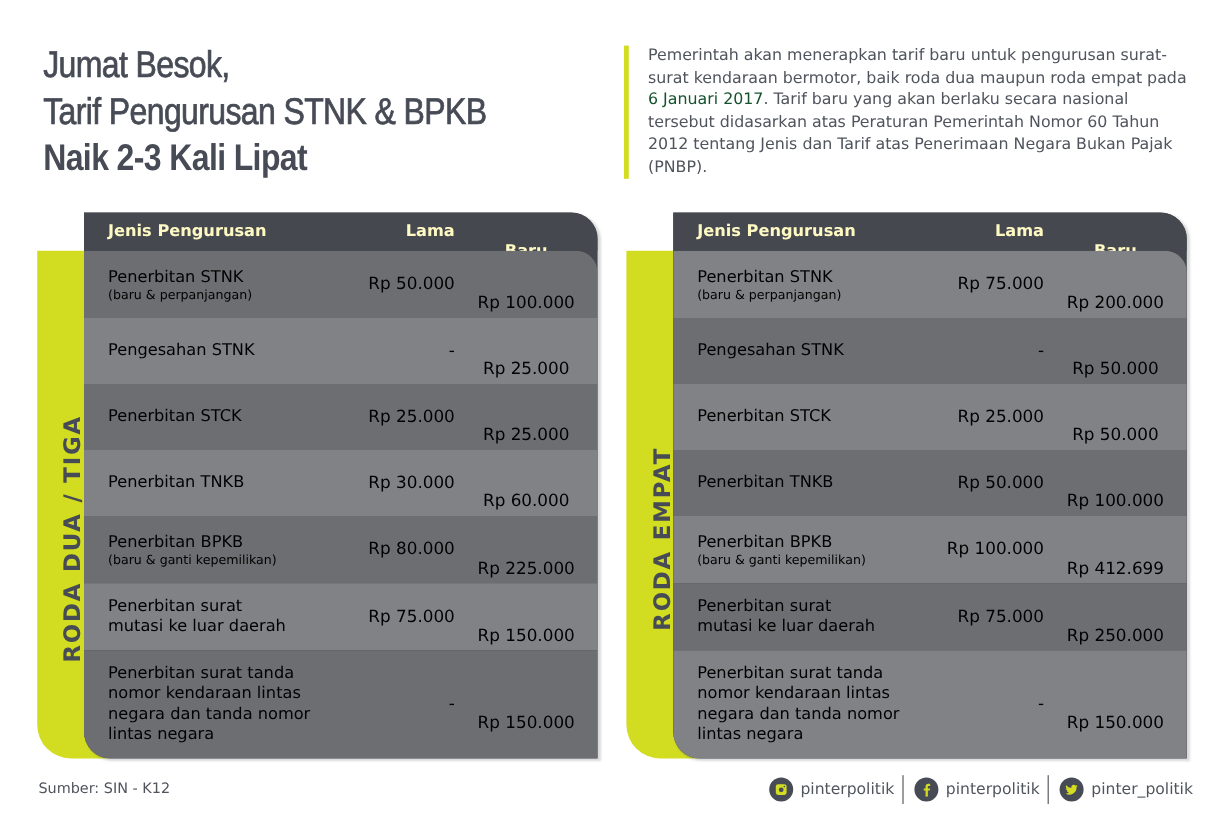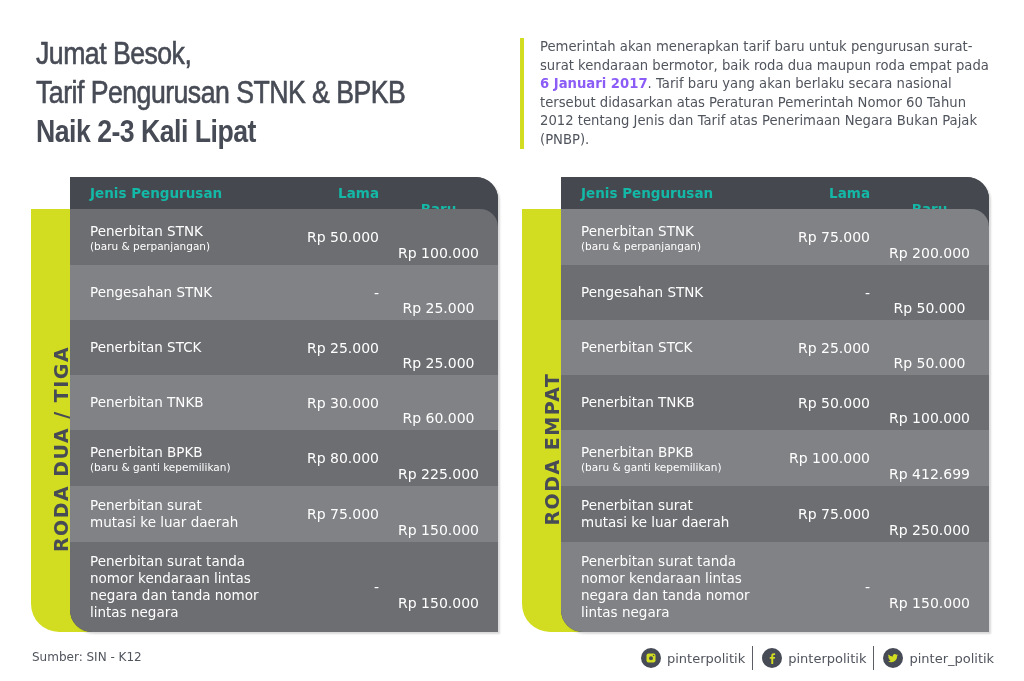--- a/index.html
+++ b/index.html
@@ -9,36 +9,36 @@
   .title { position: absolute; left: 36px; top: 34px; width: 470px;
     font-family: "Liberation Sans", sans-serif; font-weight: bold;
     font-size: 31px; line-height: 39px; color: #474b55; letter-spacing: -0.6px;
     transform: scaleX(0.86); transform-origin: left top; }
   .title div { white-space: nowrap; }
   .title .l1, .title .l2 { font-weight: normal; font-family: "Liberation Sans", sans-serif; -webkit-text-stroke: 0.6px #474b55; }
   .title .l3 { font-weight: bold; }
 
   .intro { position: absolute; left: 520px; top: 38px; width: 470px; padding-left: 16px;
     border-left: 4px solid #d2dd22; font-size: 13.2px; line-height: 18.5px; color: #50545d; }
-  .intro b { font-weight: bold; color: #8b5cf6; }
+  .intro b { font-weight: normal; color: #14532d; }
 
   .panel { position: absolute; top: 177px; }
   .panel.left { left: 31px; }
   .panel.right { left: 522px; }
   .lime { position: absolute; left: 0; top: 32px; width: 60px; height: 423px; background: #d2dd22;
     border-bottom-left-radius: 28px; }
   .lime-label { position: absolute; left: 30px; top: 240px; transform: translate(-50%, -50%) rotate(-90deg);
     white-space: nowrap; font-weight: bold; font-size: 19px; letter-spacing: 1.5px; color: #474b55; }
 
   .table { position: absolute; left: 39px; top: 0; width: 428px; height: 455px;
     border-top-right-radius: 22px; border-bottom-left-radius: 22px; overflow: hidden; background: #45484f;
     box-shadow: 2px 2px 2px rgba(0,0,0,0.15); }
-  .thead { height: 32px; display: flex; align-items: center; color: #14b8a6; font-weight: bold; font-size: 13.5px; background: #45484f; }
+  .thead { height: 32px; display: flex; align-items: center; color: #fef9c3; font-weight: bold; font-size: 13.5px; background: #45484f; }
   .tbody { position: absolute; top: 32px; left: 0; right: 0; bottom: 0; border-top-right-radius: 18px; overflow: hidden; }
-  .row { display: flex; align-items: center; color: #ffffff; }
+  .row { display: flex; align-items: center; color: #000000; }
   .c1 { width: 209px; padding-left: 20px; }
   .c2 { width: 100px; text-align: right; font-size: 14px; }
   .c3 { width: 119px; text-align: center; font-size: 14px; margin-top: 31px; }
   .thead .c2, .thead .c3 { font-size: 13.5px; }
   .name { font-size: 13.5px; line-height: 17px; display: block; }
   .sub { font-size: 10.5px; line-height: 12px; display: block; }
   .row.dk { background: #6d6e72; }
   .row.lt { background: #818286; }
 
   .source { position: absolute; left: 32px; top: 650px; font-size: 12px; color: #50545d; }

